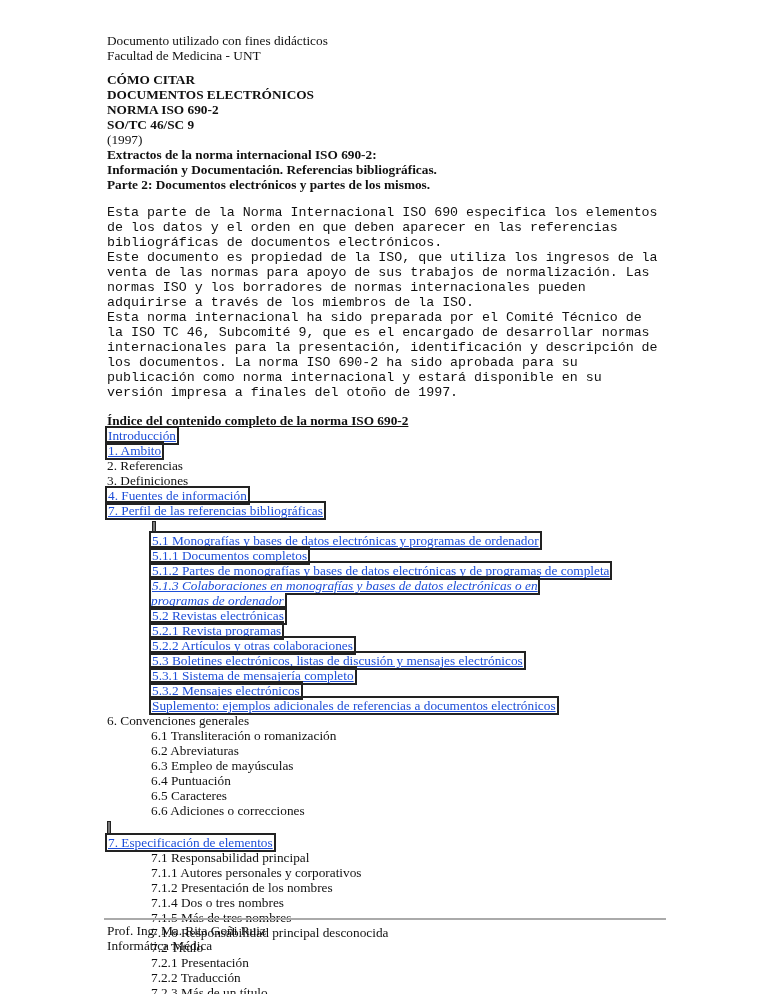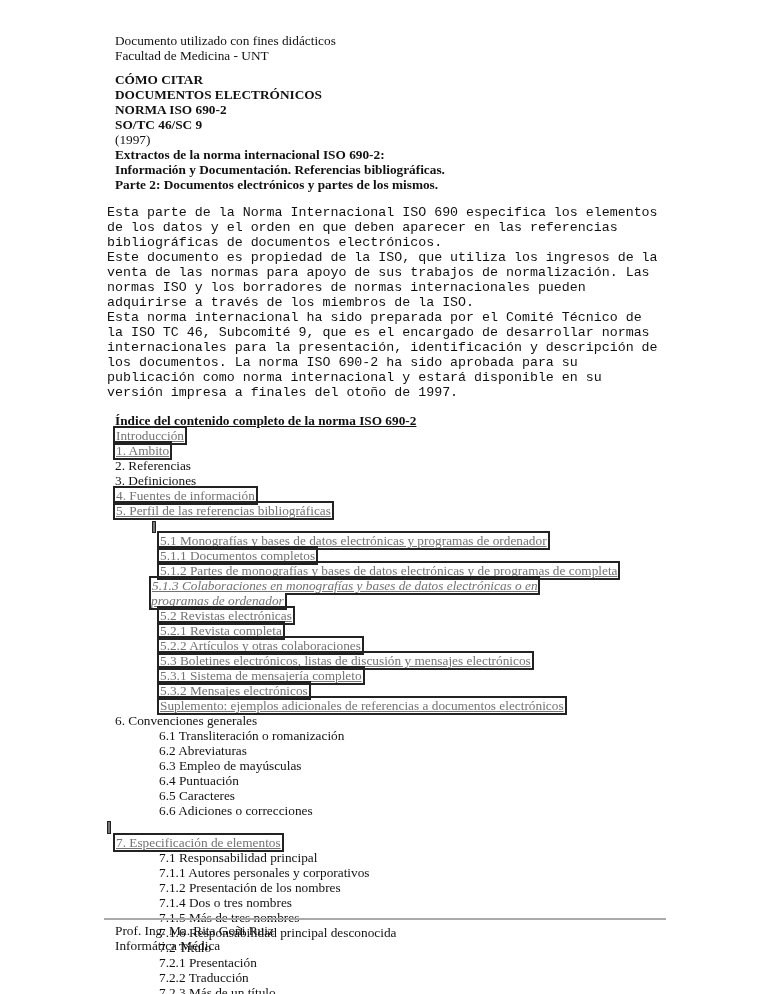--- a/index.html
+++ b/index.html
@@ -2,27 +2,27 @@
 <html><head>
 <meta charset="utf-8">
 <style>
   html, body { margin: 0; padding: 0; background: #ffffff; }
   body {
     width: 768px; height: 994px; position: relative; overflow: hidden;
     font-family: "Liberation Serif", "DejaVu Serif", serif;
     font-size: 13.3px; color: #111111; line-height: 15px;
   }
   .page { position: absolute; left: 107px; top: 33px; width: 555px; }
-  .line { display: block; white-space: nowrap; height: 15px; margin-left: 8px; }
+  .line { display: block; white-space: nowrap; height: 15px; }
   .bold { font-weight: bold; }
   .gap { height: 9px; }
   .gap-big { height: 13px; }
   p.para { margin: 0; white-space: normal; line-height: 15px; font-family: Liberation Mono, monospace; }
   a.lnk {
-    color: #737373; text-decoration: underline;
+    color: #1d4ed8; text-decoration: underline;
     outline: 2px solid #222; outline-offset: 0px;
     padding: 0 1px;
   }
   .ind { padding-left: 44px; }
   .ind-l { padding-left: 44px; }
   .bar {
     display: block; width: 4px; height: 12px; margin-left: 45px;
     background: #777; border: 1px solid #222; box-sizing: border-box;
     margin-top: 3px;
   }
@@ -60,31 +60,31 @@
   <p class="para">Este documento es propiedad de la ISO, que utiliza los ingresos de la venta de las normas para apoyo de sus trabajos de normalización. Las normas ISO y los borradores de normas internacionales pueden adquirirse a través de los miembros de la ISO.</p>
   <p class="para">Esta norma internacional ha sido preparada por el Comité Técnico de la ISO TC 46, Subcomité 9, que es el encargado de desarrollar normas internacionales para la presentación, identificación y descripción de los documentos. La norma ISO 690-2 ha sido aprobada para su publicación como norma internacional y estará disponible en su versión impresa a finales del otoño de 1997.</p>
   <div class="gap-big"></div>
 
   <span class="line bold"><u>Índice del contenido completo de la norma ISO 690-2</u></span>
   <span class="line"><a class="lnk" href="#">Introducción</a></span>
   <span class="line"><a class="lnk" href="#">1. Ambito</a></span>
   <span class="line">2. Referencias</span>
   <span class="line">3. Definiciones</span>
   <span class="line"><a class="lnk" href="#">4. Fuentes de información</a></span>
-  <span class="line"><a class="lnk" href="#">5. Perfil de las referencias bibliográficas</a></span>
+  <span class="line"><a class="lnk" href="#">7. Perfil de las referencias bibliográficas</a></span>
 
   <span class="bar"></span>
 
   <div class="ind">
     <span class="line"><a class="lnk" href="#">5.1 Monografías y bases de datos electrónicas y programas de ordenador</a></span>
     <span class="line"><a class="lnk" href="#">5.1.1 Documentos completos</a></span>
     <span class="line"><a class="lnk" href="#">5.1.2 Partes de monografías y bases de datos electrónicas y de programas de completa</a></span>
     <div class="wrap2"><a class="lnk" href="#">5.1.3 Colaboraciones en monografías y bases de datos electrónicas o en programas de ordenador</a></div>
     <span class="line"><a class="lnk" href="#">5.2 Revistas electrónicas</a></span>
-    <span class="line"><a class="lnk" href="#">5.2.1 Revista completa</a></span>
+    <span class="line"><a class="lnk" href="#">5.2.1 Revista programas</a></span>
     <span class="line"><a class="lnk" href="#">5.2.2 Artículos y otras colaboraciones</a></span>
     <span class="line"><a class="lnk" href="#">5.3 Boletines electrónicos, listas de discusión y mensajes electrónicos</a></span>
     <span class="line"><a class="lnk" href="#">5.3.1 Sistema de mensajería completo</a></span>
     <span class="line"><a class="lnk" href="#">5.3.2 Mensajes electrónicos</a></span>
     <span class="line"><a class="lnk" href="#">Suplemento: ejemplos adicionales de referencias a documentos electrónicos</a></span>
   </div>
 
   <span class="line">6. Convenciones generales</span>
   <div class="ind-l">
     <span class="line">6.1 Transliteración o romanización</span>

